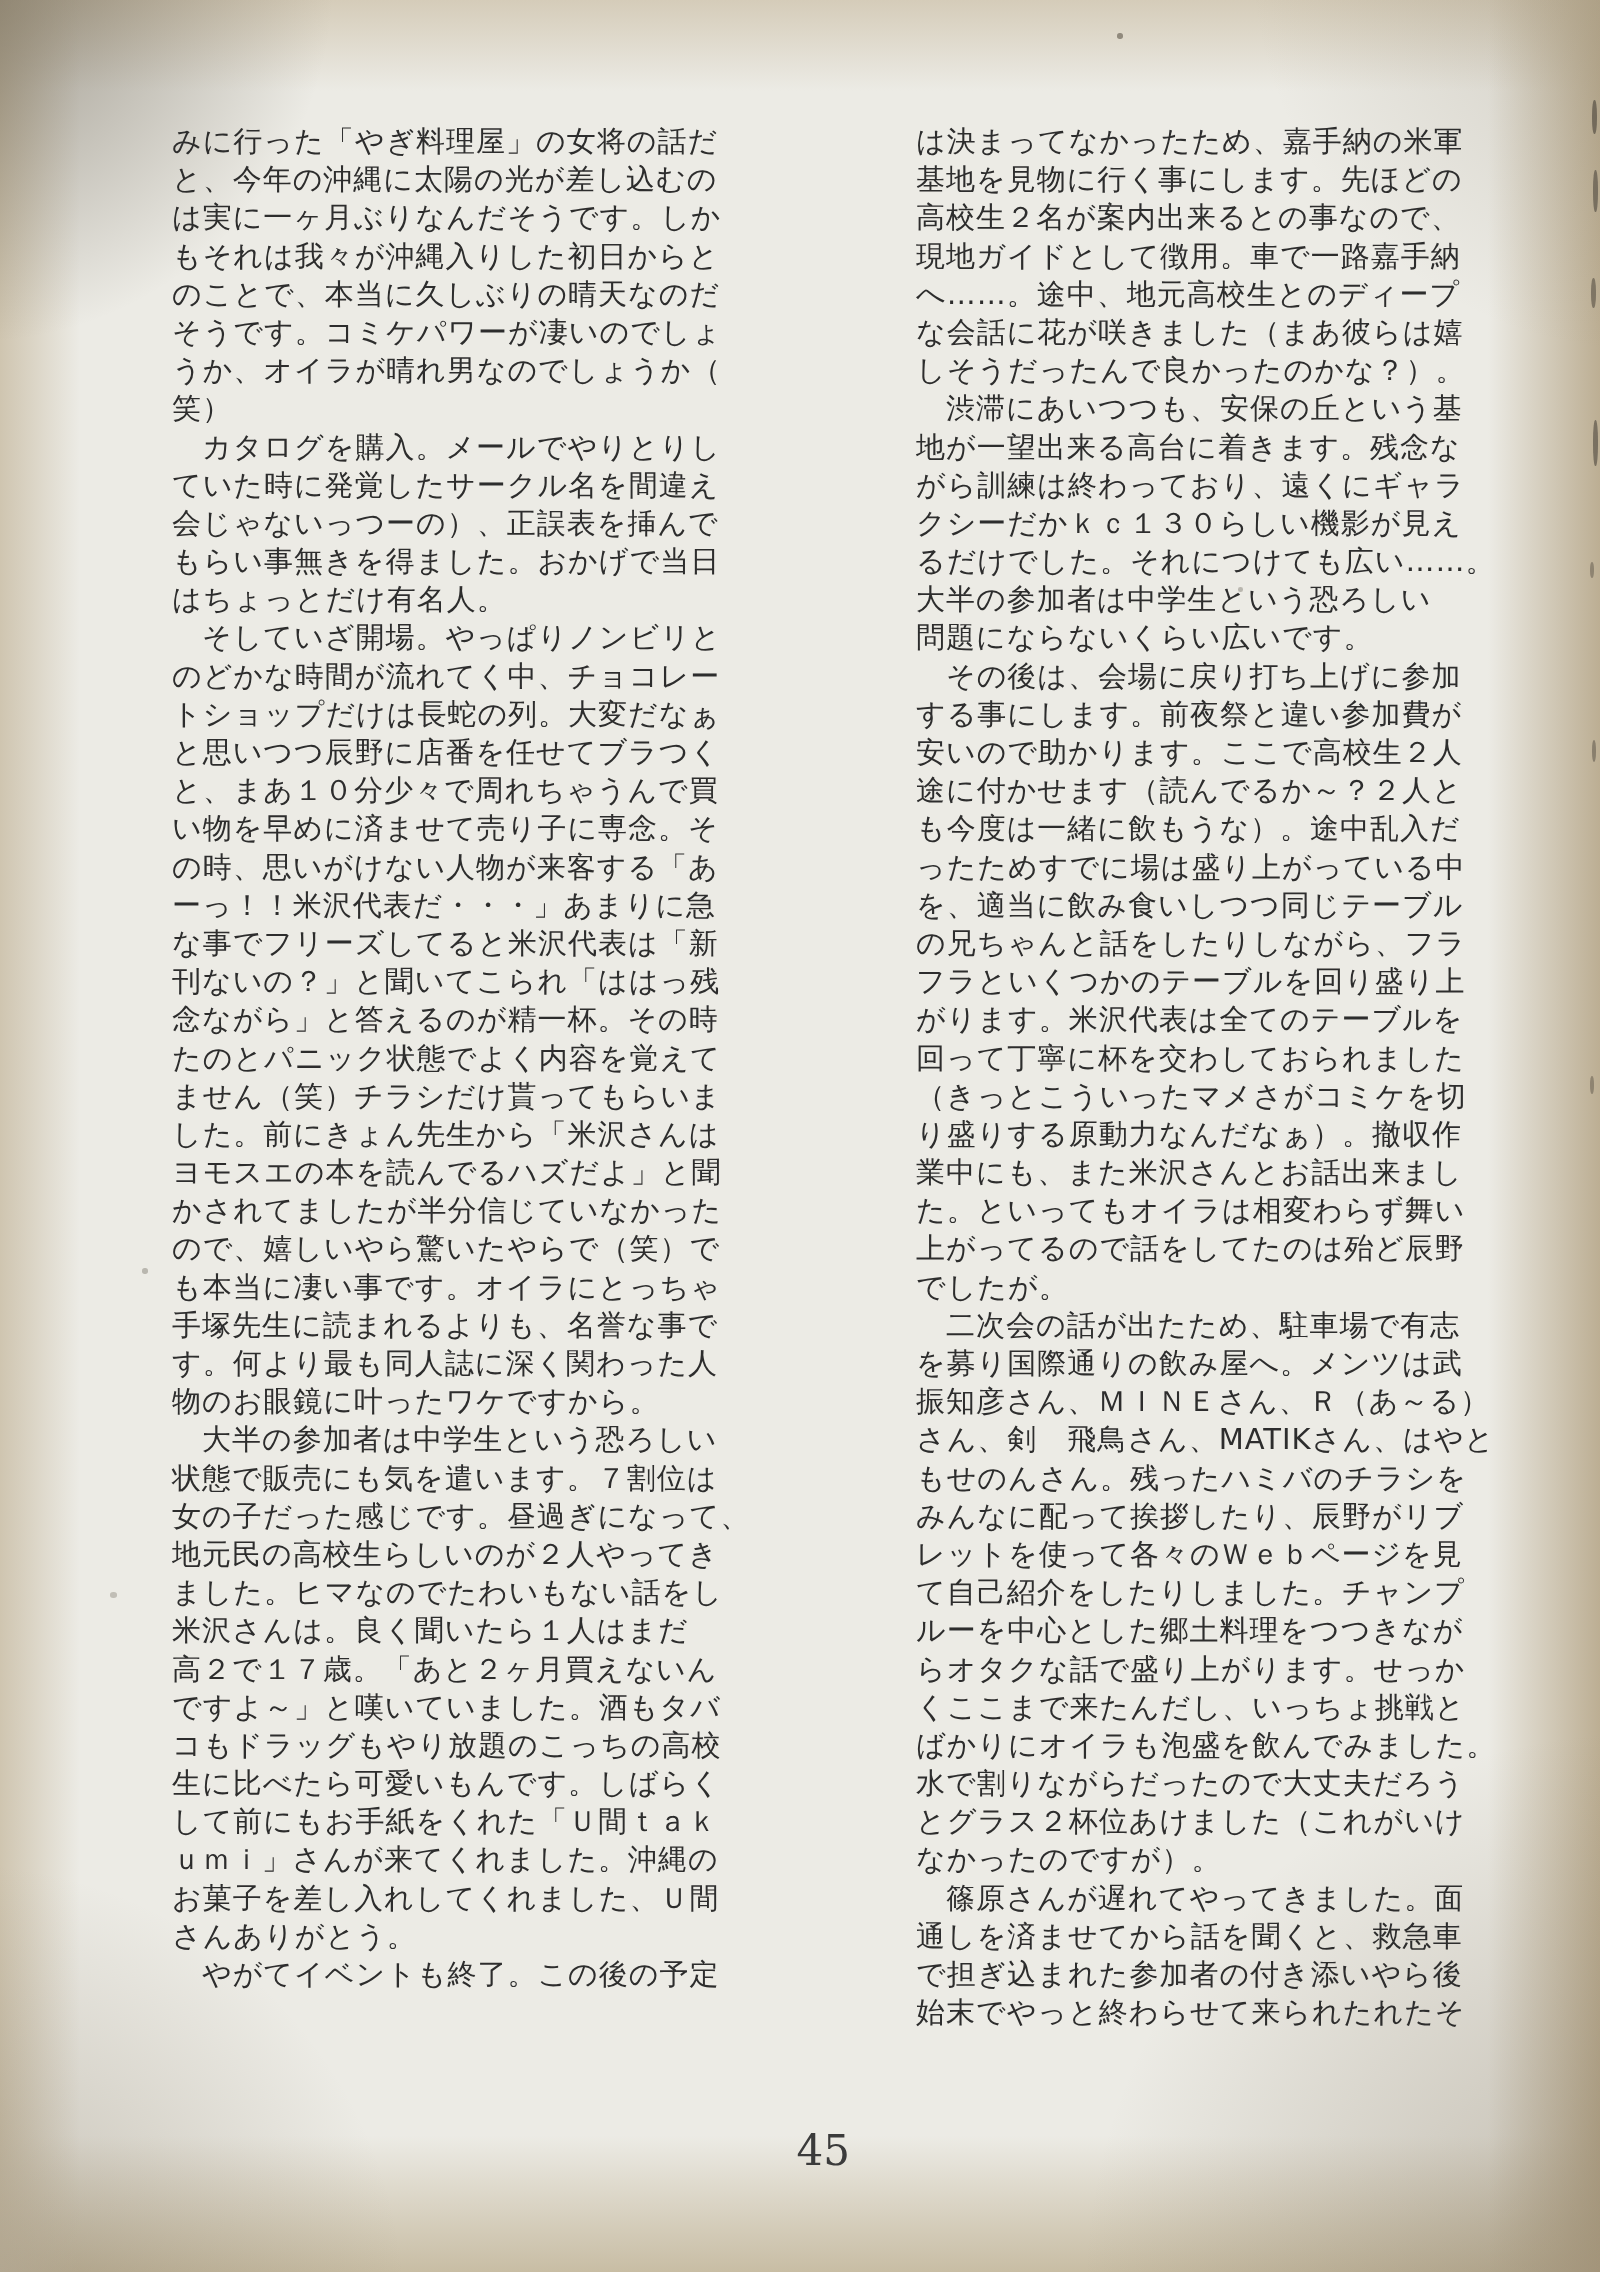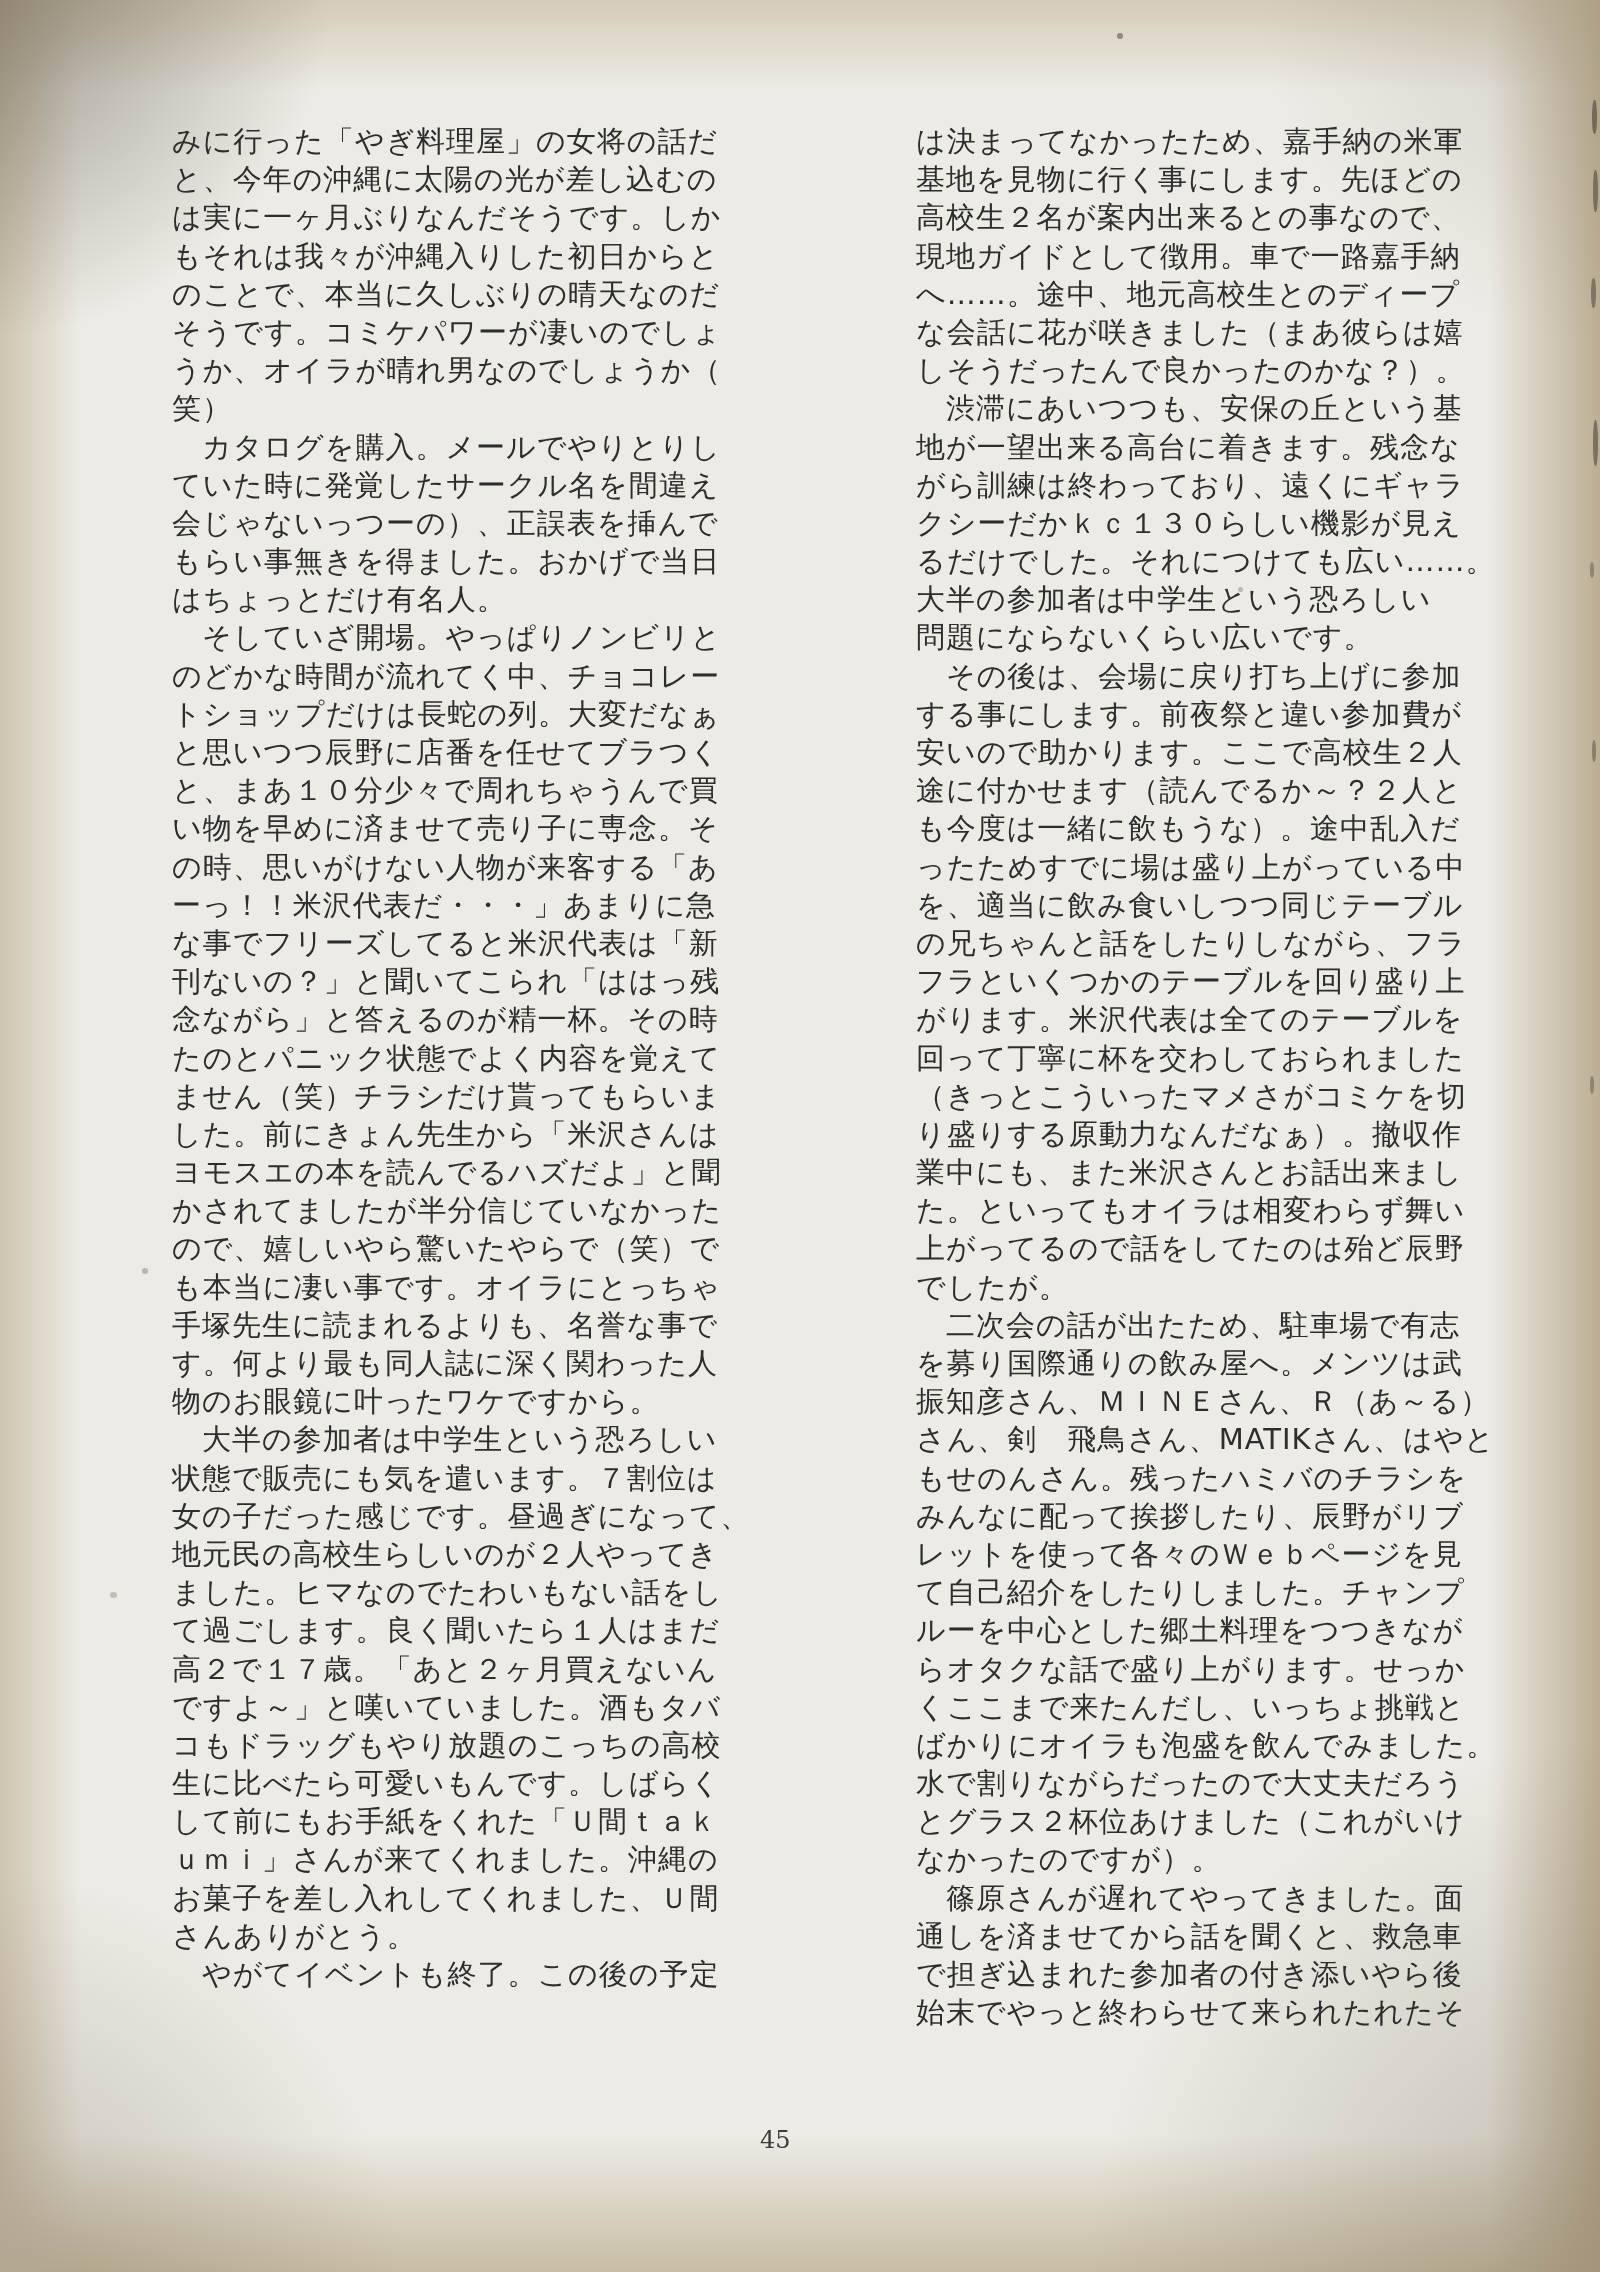--- a/index.html
+++ b/index.html
@@ -36,23 +36,23 @@
     letter-spacing:1px;
     line-height:38.2px;
   }
   .col .line{white-space:nowrap;height:38.2px;}
   .col-left{left:172px;}
   .col-right{left:916px;}
   .page-number{
     position:absolute;
     left:760px;top:2126px;
     width:90px;
-    text-align:left;
+    text-align:right;
     font-family:"DejaVu Serif",serif;
-    font-size:24px;
+    font-size:42px;
     color:#3b3b3b;
   }
   .noise{position:absolute;background:#5d564a;border-radius:45%;}
   .n1{left:1592px;top:100px;width:5px;height:34px;opacity:.75;}
   .n2{left:1593px;top:170px;width:5px;height:42px;opacity:.7;}
   .n3{left:1591px;top:278px;width:5px;height:30px;opacity:.65;}
   .n4{left:1593px;top:420px;width:5px;height:46px;opacity:.7;}
   .n5{left:1590px;top:562px;width:4px;height:16px;opacity:.5;}
   .n6{left:1592px;top:740px;width:4px;height:22px;opacity:.55;}
   .n7{left:1590px;top:1076px;width:4px;height:18px;opacity:.5;}
@@ -98,21 +98,21 @@
       <div class="line">ので、嬉しいやら驚いたやらで（笑）で</div>
       <div class="line">も本当に凄い事です。オイラにとっちゃ</div>
       <div class="line">手塚先生に読まれるよりも、名誉な事で</div>
       <div class="line">す。何より最も同人誌に深く関わった人</div>
       <div class="line">物のお眼鏡に叶ったワケですから。</div>
       <div class="line">　大半の参加者は中学生という恐ろしい</div>
       <div class="line">状態で販売にも気を遣います。７割位は</div>
       <div class="line">女の子だった感じです。昼過ぎになって、</div>
       <div class="line">地元民の高校生らしいのが２人やってき</div>
       <div class="line">ました。ヒマなのでたわいもない話をし</div>
-      <div class="line">て過ごします。良く聞いたら１人はまだ</div>
+      <div class="line">米沢さんは。良く聞いたら１人はまだ</div>
       <div class="line">高２で１７歳。「あと２ヶ月買えないん</div>
       <div class="line">ですよ～」と嘆いていました。酒もタバ</div>
       <div class="line">コもドラッグもやり放題のこっちの高校</div>
       <div class="line">生に比べたら可愛いもんです。しばらく</div>
       <div class="line">して前にもお手紙をくれた「Ｕ間ｔａｋ</div>
       <div class="line">ｕｍｉ」さんが来てくれました。沖縄の</div>
       <div class="line">お菓子を差し入れしてくれました、Ｕ間</div>
       <div class="line">さんありがとう。</div>
       <div class="line">　やがてイベントも終了。この後の予定</div>
     </div>

